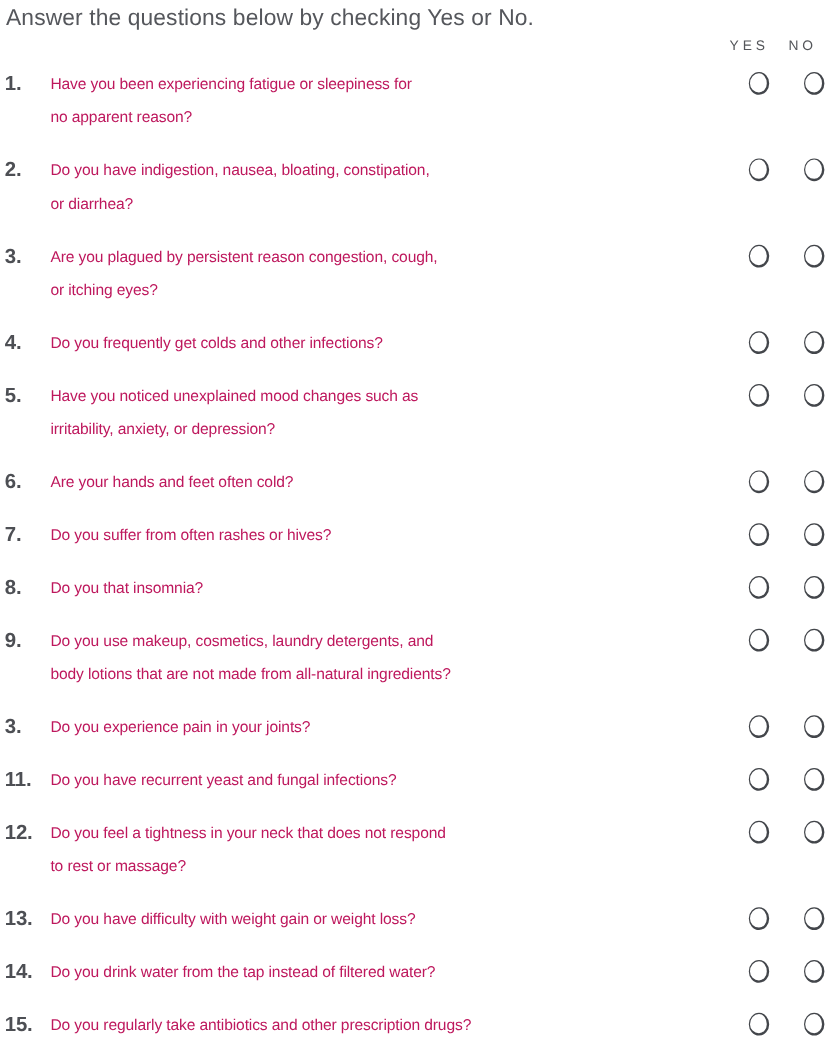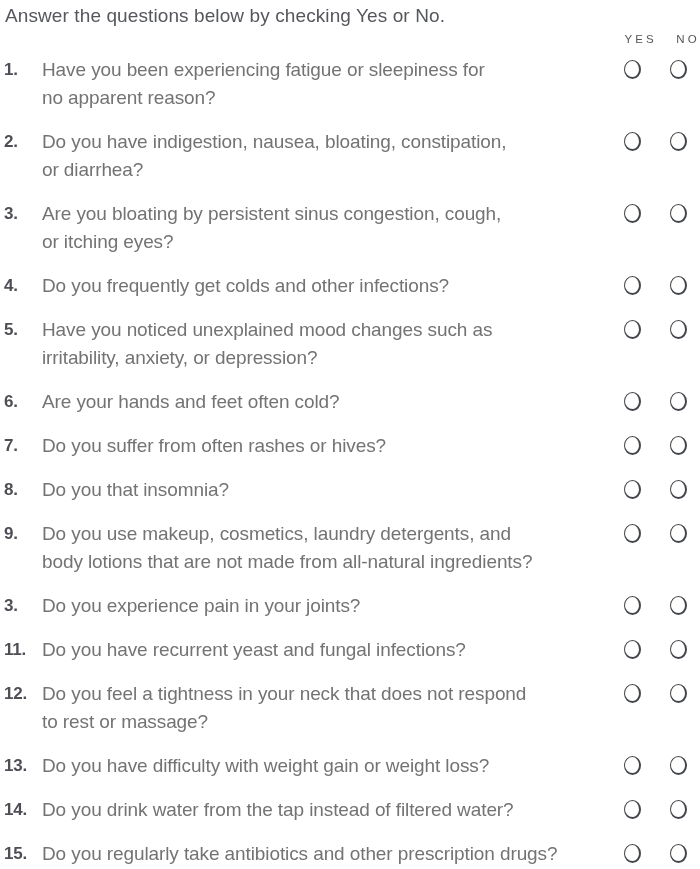--- a/index.html
+++ b/index.html
@@ -33,42 +33,42 @@
   }
   .col-headers {
     margin-top: 2px;
     height: 14px;
   }
   .col-header {
     font-size: 11.5px;
     font-weight: 500;
     letter-spacing: 3.2px;
     color: #54565a;
-    text-align: right;
+    text-align: left;
     line-height: 14px;
     white-space: nowrap;
   }
   .questions {
     margin-top: 10px;
   }
   .question-row {
     margin-bottom: 16px;
   }
   .q-number {
     font-size: 17px;
     font-weight: 700;
     color: #4d4f54;
     line-height: 28px;
     padding-left: 4px;
     letter-spacing: -0.2px;
   }
   .q-text {
-    font-size: 19px;
+    font-size: 13px;
     line-height: 28px;
-    color: #737373;
+    color: #be185d;
     white-space: pre;
     letter-spacing: -0.1px;
   }
   .radio-cell {
     display: flex;
     justify-content: center;
   }
   .radio-circle {
     width: 14px;
     height: 16px;
@@ -116,21 +116,21 @@
     <div class="radio-cell">
       <div class="radio-circle"></div>
     </div>
     <div class="radio-cell">
       <div class="radio-circle"></div>
     </div>
   </div>
 
   <div class="grid-row question-row">
     <div class="q-number">3.</div>
-    <div class="q-text">Are you bloating by persistent sinus congestion, cough,
+    <div class="q-text">Are you plagued by persistent reason congestion, cough,
 or itching eyes?</div>
     <div class="radio-cell">
       <div class="radio-circle"></div>
     </div>
     <div class="radio-cell">
       <div class="radio-circle"></div>
     </div>
   </div>
 
   <div class="grid-row question-row">

